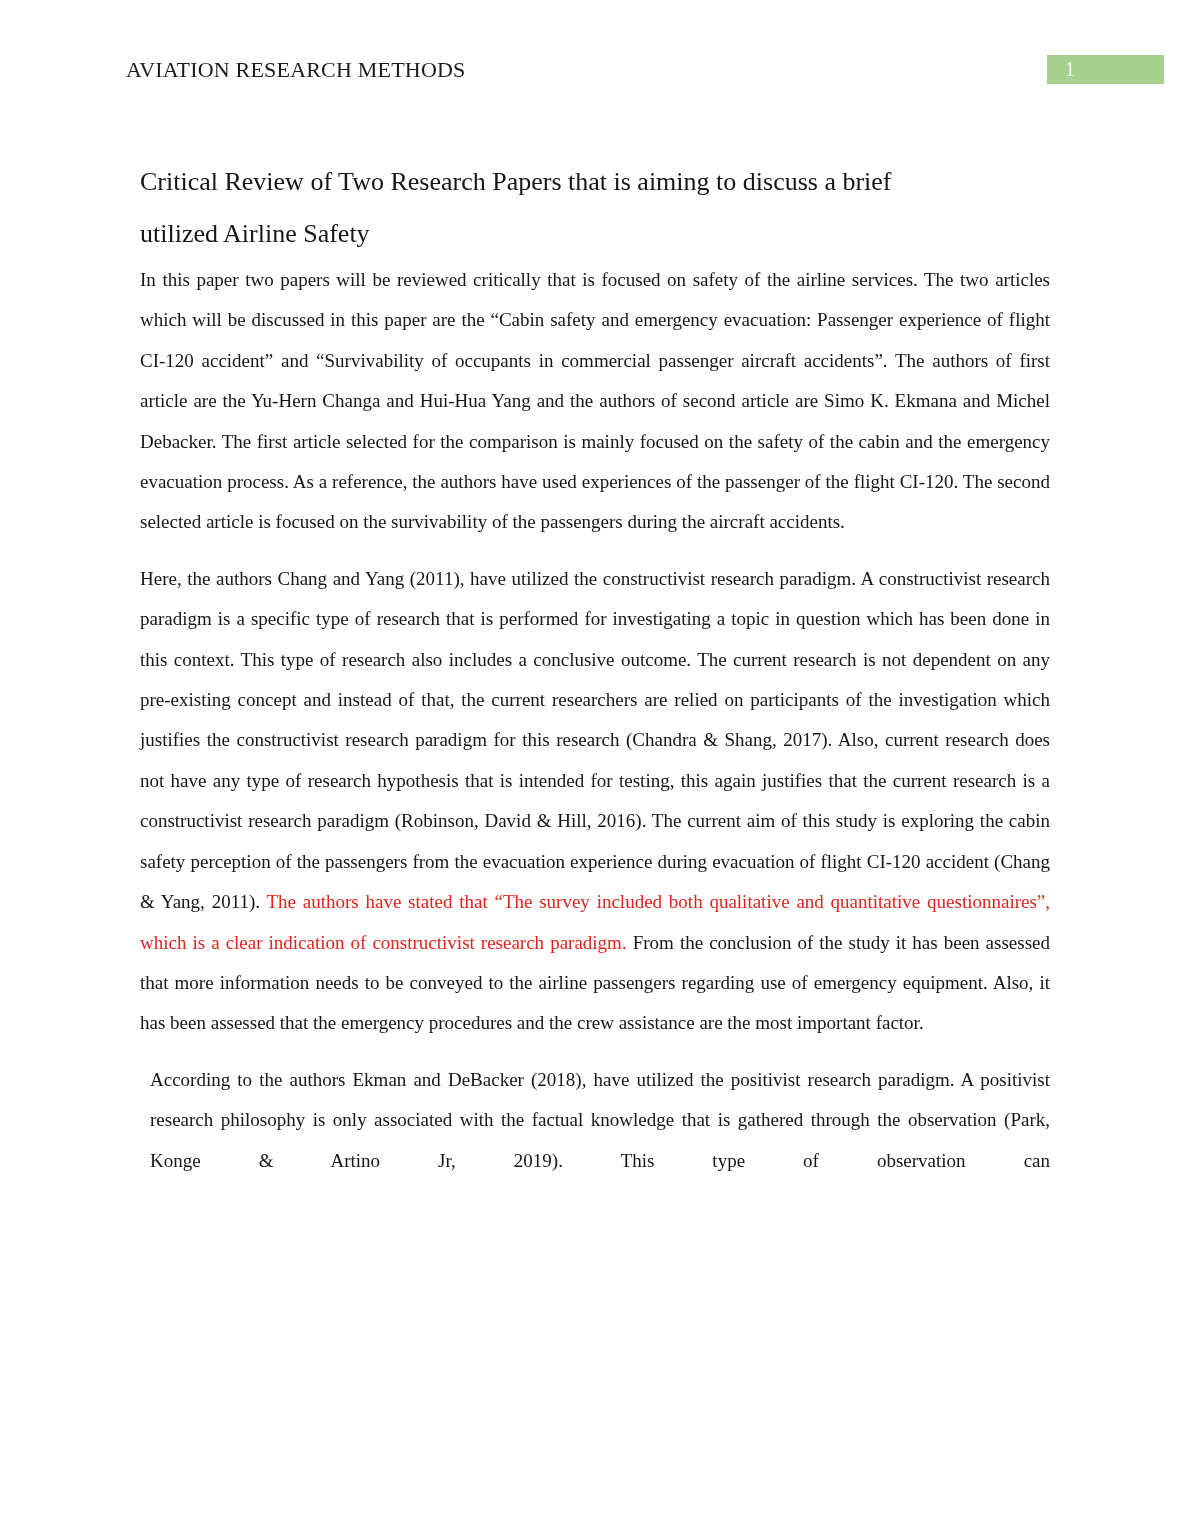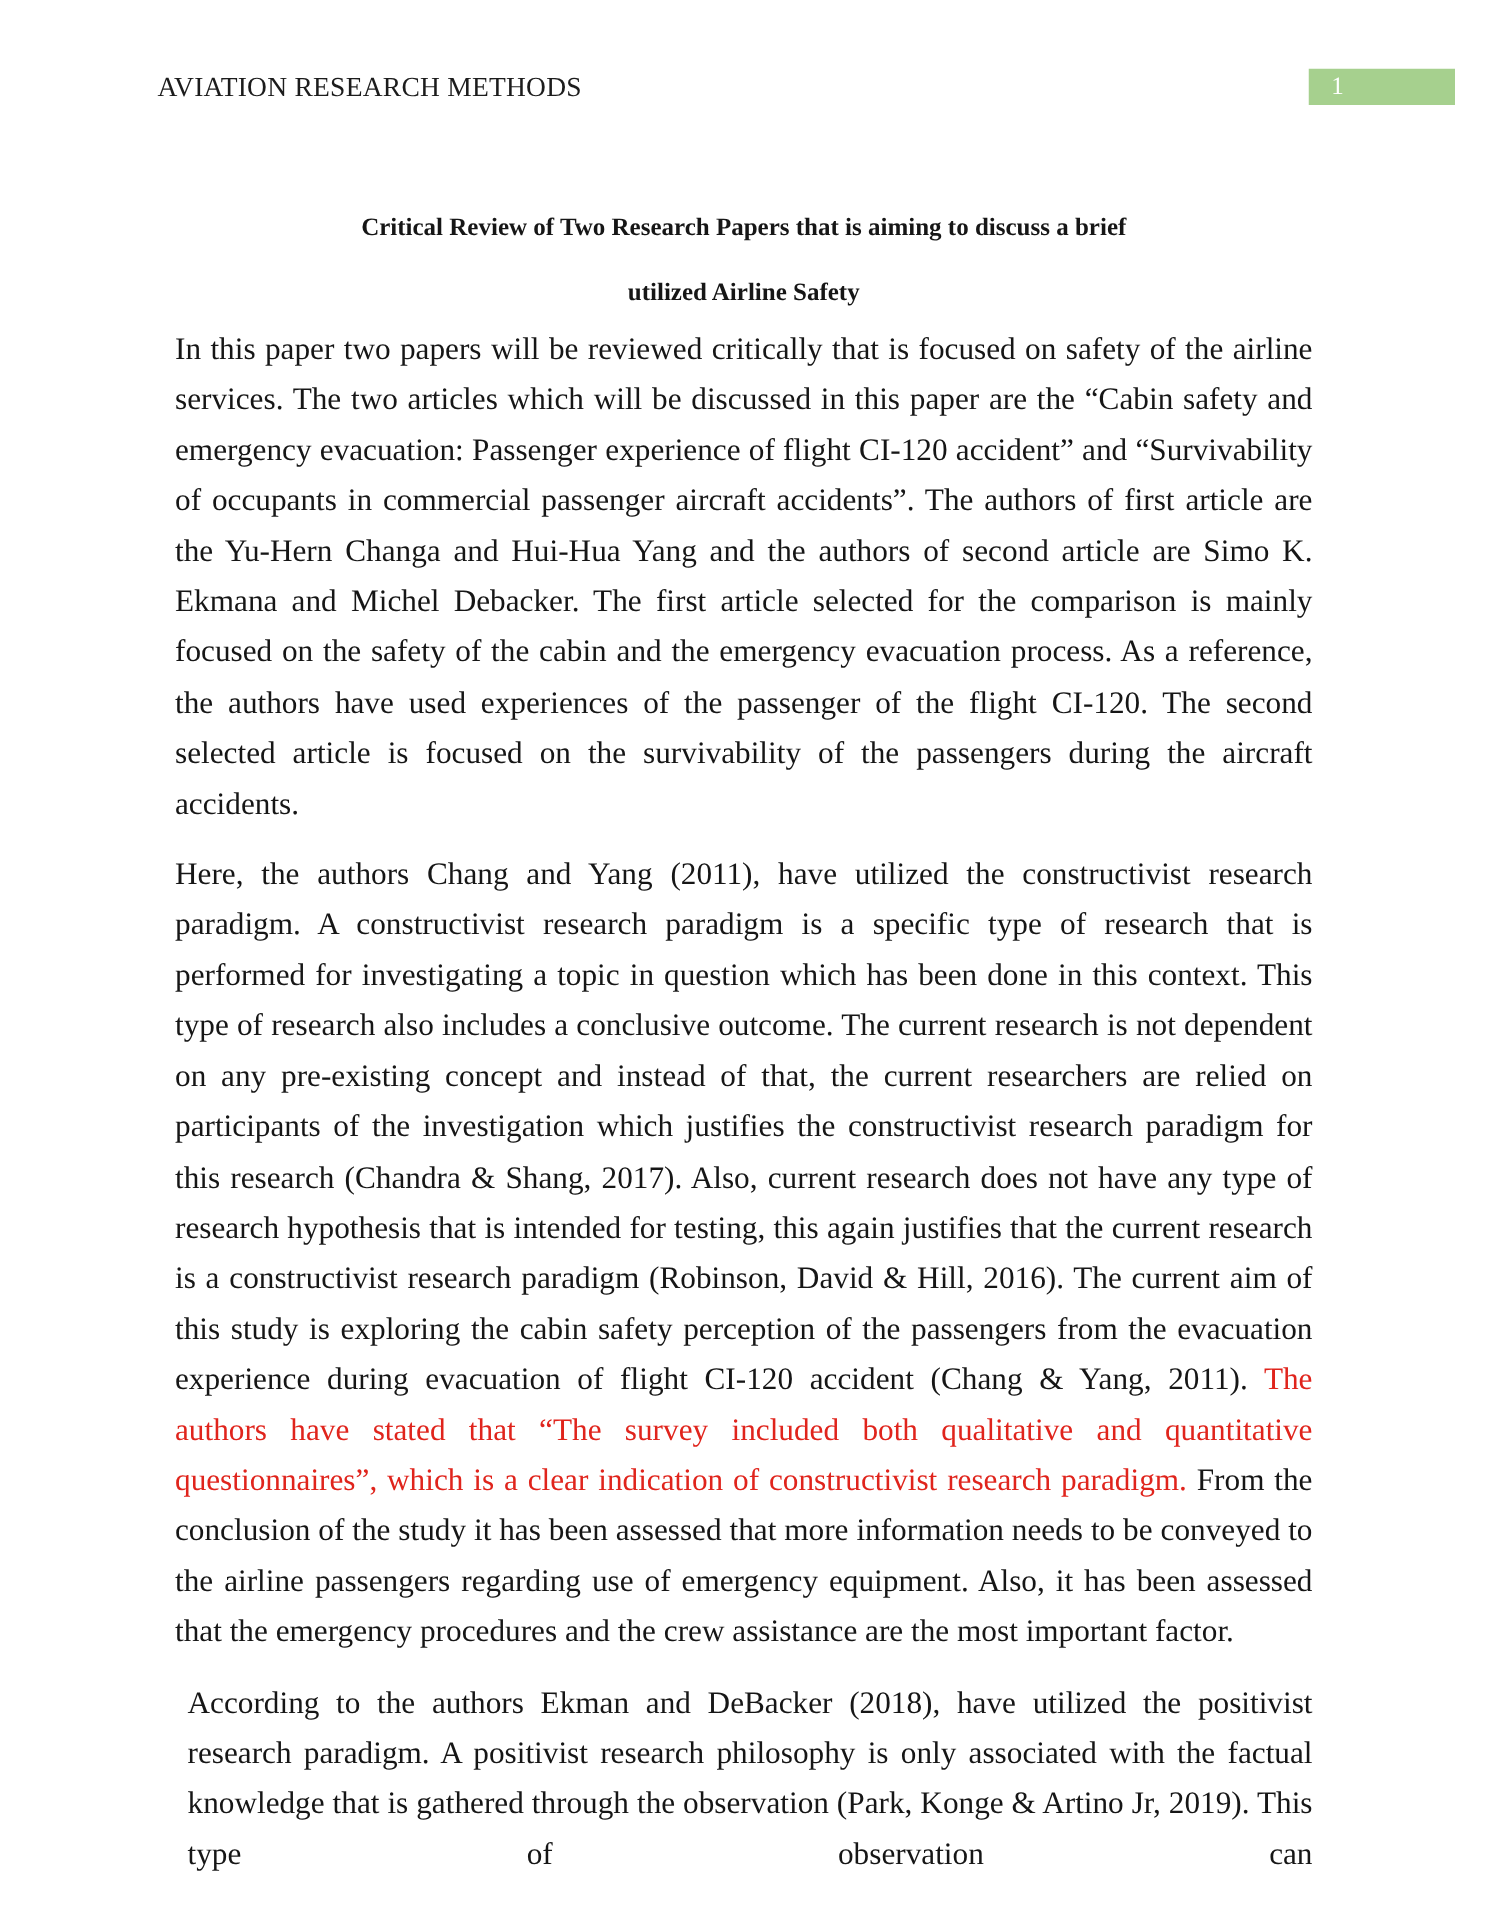--- a/index.html
+++ b/index.html
@@ -39,32 +39,32 @@
     padding-left: 18px;
     box-sizing: border-box;
   }
   .content {
     position: absolute;
     left: 140px;
     top: 156px;
     width: 910px;
   }
   .doc-title {
-    font-weight: bold;
-    font-size: 20px;
+    font-weight: normal;
+    font-size: 26px;
     line-height: 52px;
-    text-align: center;
+    text-align: left;
     margin: 0;
   }
   .doc-title .title-line {
     display: block;
   }
   .body-text p {
     margin: 0;
-    font-size: 25px;
+    font-size: 19px;
     line-height: 40.4px;
     text-align: justify;
     text-justify: inter-word;
   }
   .body-text p + p {
     margin-top: 16px;
     font-family: Liberation Serif, serif;
   }
   .body-text p.justify-last {
     text-align-last: justify;

